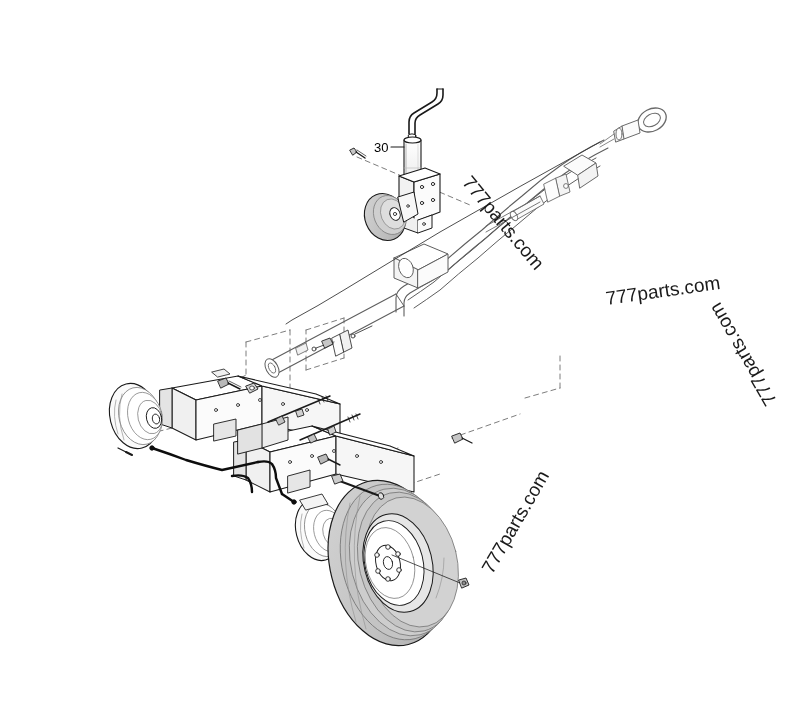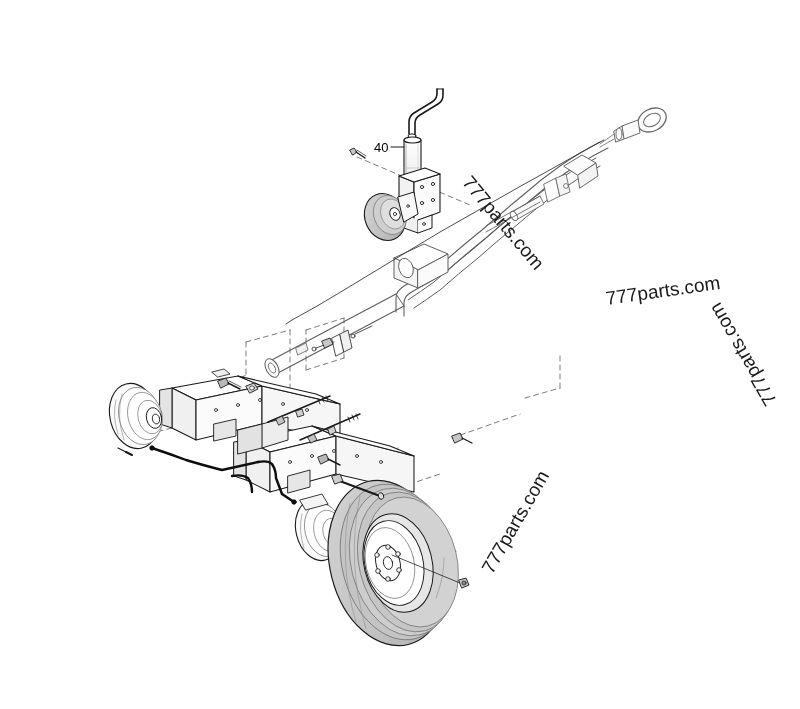--- a/index.html
+++ b/index.html
@@ -369,21 +369,21 @@
         <path d="M322,341 L330,338 L333,344 L325,348 Z" fill="#c6c6c6" stroke="#1a1a1a" stroke-width="0.85"></path>
       </g>
 
       <g>
         <path d="M391,147 L404,147" stroke="#1a1a1a" stroke-width="1.1"></path>
       </g>
 
     </g>
   </svg>
 
-  <div class="callout-num" style="left:374px; top:140px;">40</div>
+  <div class="callout-num" style="left:374px; top:140px;">30</div>
 
   <div class="wm" style="left:466px; top:168px; transform: rotate(50deg); transform-origin: 0 50%;">777parts.com</div>
 
   <div class="wm" style="left:606px; top:288px; transform: rotate(-8deg); transform-origin: 0 50%;">777parts.com</div>
 
   <div class="wm" style="left:772px; top:393px; transform: rotate(240deg); transform-origin: 0 50%;">777parts.com</div>
 
   <div class="wm" style="left:487px; top:561px; transform: rotate(-60deg); transform-origin: 0 50%;">777parts.com</div>
 
 </div>

